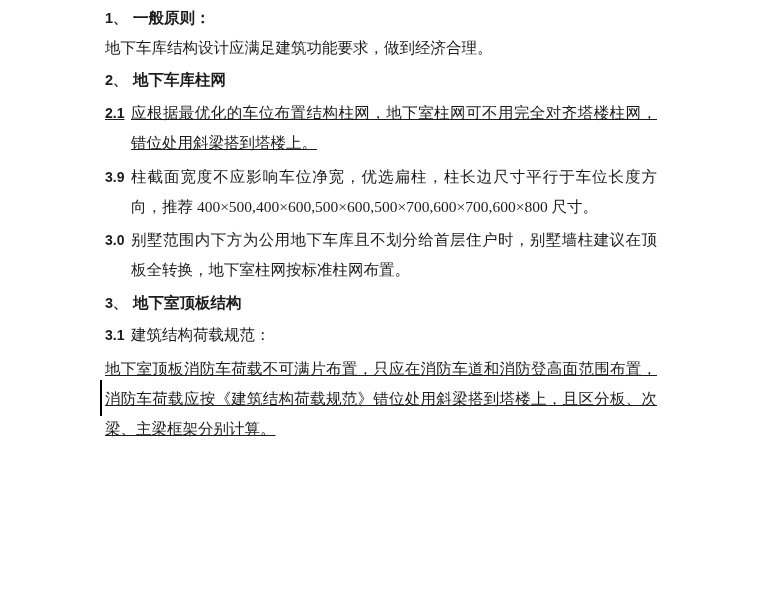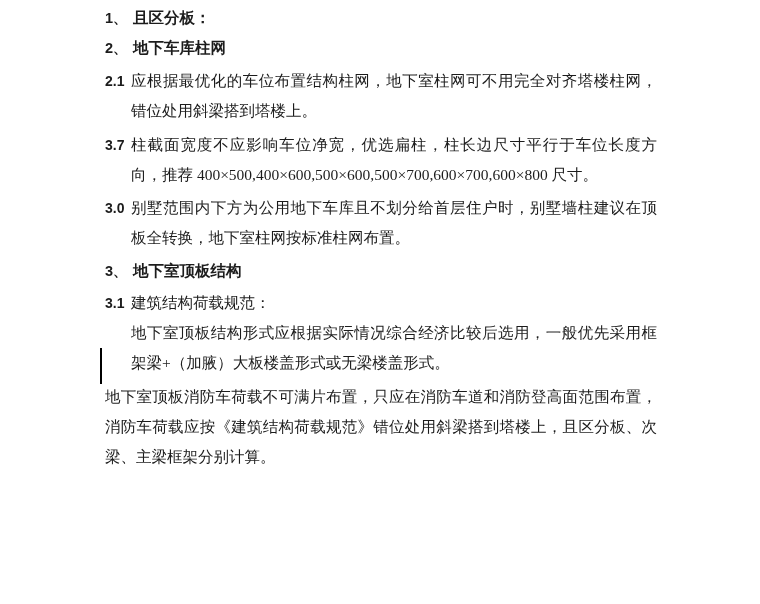--- a/index.html
+++ b/index.html
@@ -68,66 +68,66 @@
     position: absolute;
     left: -31px;
     top: 30px;
     width: 2px;
     height: 36px;
     background: #000000;
   }
   .mb0 { margin-bottom: 0; }
   .mb2 { margin-bottom: 2px; }
   .mb3 { margin-bottom: 3px; }
-  .mb4 { margin-bottom: 4px; }
+  .mb4 { margin-bottom: 4px; text-decoration: underline; }
 </style>
 </head>
 <body>
 
 <div class="page">
 
   <div class="block heading mb0">
     <span class="num">1、</span>
-    <span class="htext">且区分板：</span>
+    <span class="htext">一般原则：</span>
   </div>
 
+  <div class="block para mb2">地下车库结构设计应满足建筑功能要求，做到经济合理。</div>
 
   <div class="block heading mb3">
     <span class="num">2、</span>
     <span class="htext">地下车库柱网</span>
   </div>
 
   <div class="block item mb4">
     <span class="inum">2.1</span>
     <div class="itext">应根据最优化的车位布置结构柱网，地下室柱网可不用完全对齐塔楼柱网，错位处用斜梁搭到塔楼上。</div>
   </div>
 
   <div class="block item mb3">
-    <span class="inum">3.7</span>
+    <span class="inum">3.9</span>
     <div class="itext">柱截面宽度不应影响车位净宽，优选扁柱，柱长边尺寸平行于车位长度方向，推荐 400×500,400×600,500×600,500×700,600×700,600×800 尺寸。</div>
   </div>
 
   <div class="block item mb3">
     <span class="inum">3.0</span>
     <div class="itext">别墅范围内下方为公用地下车库且不划分给首层住户时，别墅墙柱建议在顶板全转换，地下室柱网按标准柱网布置。</div>
   </div>
 
   <div class="block heading mb2">
     <span class="num">3、</span>
     <span class="htext">地下室顶板结构</span>
   </div>
 
   <div class="block item mb0">
     <span class="inum">3.1</span>
     <div class="itext">建筑结构荷载规范：</div>
   </div>
 
   <div class="block subpara mb4">
     <div class="change-bar"></div>
-    <span>地下室顶板结构形式应根据实际情况综合经济比较后选用，一般优先采用框架梁+（加腋）大板楼盖形式或无梁楼盖形式。</span>
   </div>
 
   <div class="block item mb4">
     <div class="itext">地下室顶板消防车荷载不可满片布置，只应在消防车道和消防登高面范围布置，消防车荷载应按《建筑结构荷载规范》错位处用斜梁搭到塔楼上，且区分板、次梁、主梁框架分别计算。</div>
   </div>
 
 
 
 </div>
 

